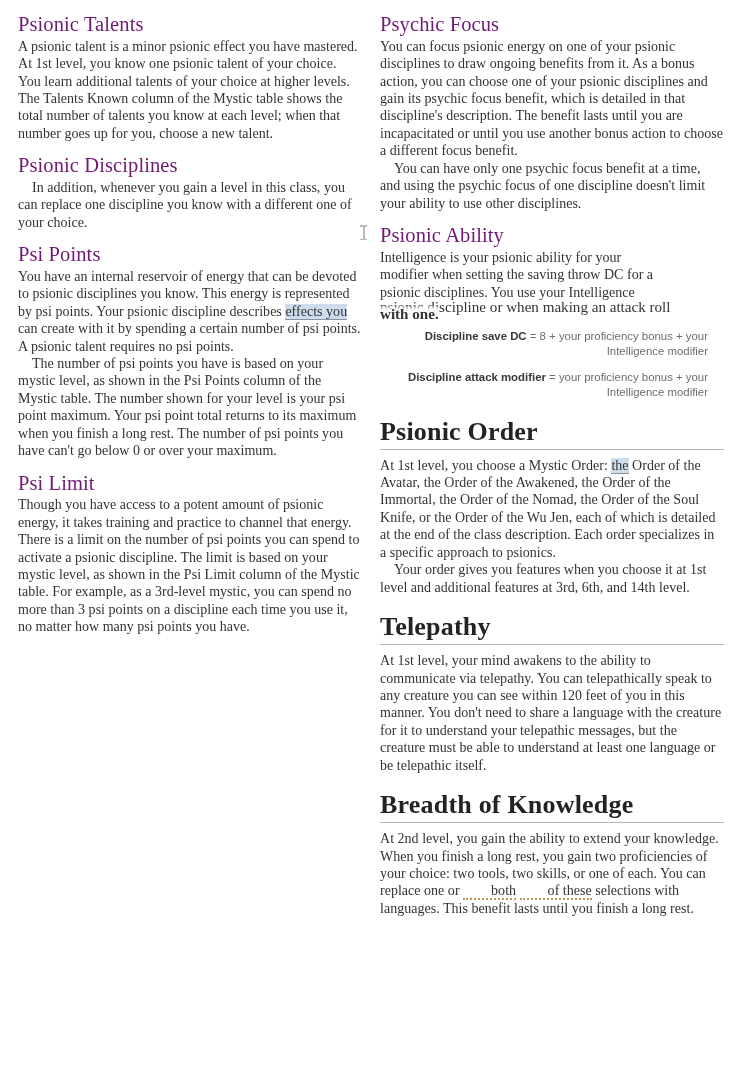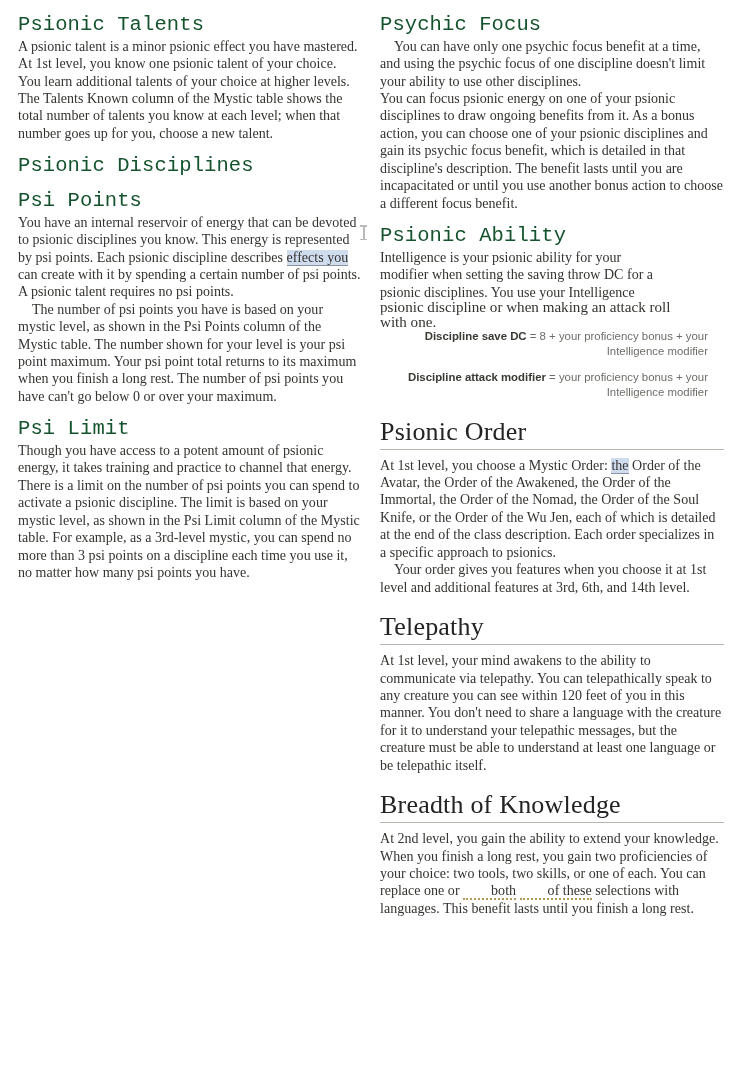--- a/index.html
+++ b/index.html
@@ -36,34 +36,34 @@
   .col {
     width: 344px;
     flex: 0 0 344px;
   }
   .col-right {
     margin-left: 0;
   }
 
   
   h2.sub-head {
-    font-family: Liberation Mono, monospace;
+    font-family: Liberation Serif, serif;
     font-weight: 400;
     font-size: 20.5px;
     line-height: 1.06;
     letter-spacing: 0.1px;
-    color: #14532d;
+    color: #701a75;
     margin: 0 0 2px 0;
     padding: 0;
   }
   .sec + .sec { margin-top: 13px; }
 
   h1.big-head {
     font-family: "Liberation Serif", "DejaVu Serif", serif;
-    font-weight: 400;
+    font-weight: 700;
     font-size: 26px;
     line-height: 1.08;
     letter-spacing: 0.2px;
     color: #232323;
     margin: 0 0 2px 0;
     padding: 0;
   }
   .rule {
     height: 1px;
     background: #b9b6b0;
@@ -122,26 +122,27 @@
   .glitch .lineA {
     position: absolute;
     left: 0; top: -3px;
     white-space: nowrap;
     font-size: 15.1px;
     line-height: 1.245;
     color: #35332f;
   }
   .glitch .lineB {
     position: absolute;
-    left: 0; top: 12px;
+    left: 0; top: 4px;
     white-space: nowrap;
     font-size: 15.1px;
     line-height: 1.245;
     color: #35332f;
     background: linear-gradient(to bottom, rgba(255,255,255,0) 0%, rgba(255,255,255,0.92) 22%, #ffffff 48%);
+    font-weight: bold;
   }
 
   
   .ibeam {
     position: absolute;
     left: 360px;
     top: 224px;
     width: 7px;
     height: 17px;
     pointer-events: none;
@@ -168,41 +169,42 @@
 
     <div class="col col-left">
 
       <section class="sec">
         <h2 class="sub-head">Psionic Talents</h2>
         <p class="body">A psionic talent is a minor psionic effect you have mastered. At 1st level, you know one psionic talent of your choice. You learn additional talents of your choice at higher levels. The Talents Known column of the Mystic table shows the total number of talents you know at each level; when that number goes up for you, choose a new talent.</p>
       </section>
 
       <section class="sec">
         <h2 class="sub-head">Psionic Disciplines</h2>
+        <p class="body indent">In addition, whenever you gain a level in this class, you can replace one discipline you know with a different one of your choice.</p>
       </section>
 
       <section class="sec">
         <h2 class="sub-head">Psi Points</h2>
-        <p class="body"><span>You have an internal reservoir of energy that can be devoted to psionic disciplines you know. This energy is represented by psi points. Each psionic discipline describes </span><span class="sel">effects you</span><span> can create with it by spending a certain number of psi points. A psionic talent requires no psi points.</span></p>
+        <p class="body"><span>You have an internal reservoir of energy that can be devoted to psionic disciplines you know. This energy is represented by psi points. Your psionic discipline describes </span><span class="sel">effects you</span><span> can create with it by spending a certain number of psi points. A psionic talent requires no psi points.</span></p>
         <p class="body indent">The number of psi points you have is based on your mystic level, as shown in the Psi Points column of the Mystic table. The number shown for your level is your psi point maximum. Your psi point total returns to its maximum when you finish a long rest. The number of psi points you have can't go below 0 or over your maximum.</p>
       </section>
 
       <section class="sec">
         <h2 class="sub-head">Psi Limit</h2>
         <p class="body">Though you have access to a potent amount of psionic energy, it takes training and practice to channel that energy. There is a limit on the number of psi points you can spend to activate a psionic discipline. The limit is based on your mystic level, as shown in the Psi Limit column of the Mystic table. For example, as a 3rd-level mystic, you can spend no more than 3 psi points on a discipline each time you use it, no matter how many psi points you have.</p>
       </section>
 
     </div>
 
     <div class="col col-right">
 
       <section class="sec">
         <h2 class="sub-head">Psychic Focus</h2>
+        <p class="body">You can focus psionic energy on one of your psionic disciplines to draw ongoing benefits from it. As a bonus action, you can choose one of your psionic disciplines and gain its psychic focus benefit, which is detailed in that discipline's description. The benefit lasts until you are incapacitated or until you use another bonus action to choose a different focus benefit.</p>
         <p class="body indent">You can have only one psychic focus benefit at a time, and using the psychic focus of one discipline doesn't limit your ability to use other disciplines.</p>
-        <p class="body">You can focus psionic energy on one of your psionic disciplines to draw ongoing benefits from it. As a bonus action, you can choose one of your psionic disciplines and gain its psychic focus benefit, which is detailed in that discipline's description. The benefit lasts until you are incapacitated or until you use another bonus action to choose a different focus benefit.</p>
       </section>
 
       <section class="sec">
         <h2 class="sub-head">Psionic Ability</h2>
         <p class="body">Intelligence is your psionic ability for your</p>
         <p class="body">modifier when setting the saving throw DC for a</p>
         <p class="body">psionic disciplines. You use your Intelligence</p>
         <div class="glitch">
           <div class="lineA">psionic discipline or when making an attack roll</div>
           <div class="lineB">with one.</div>

